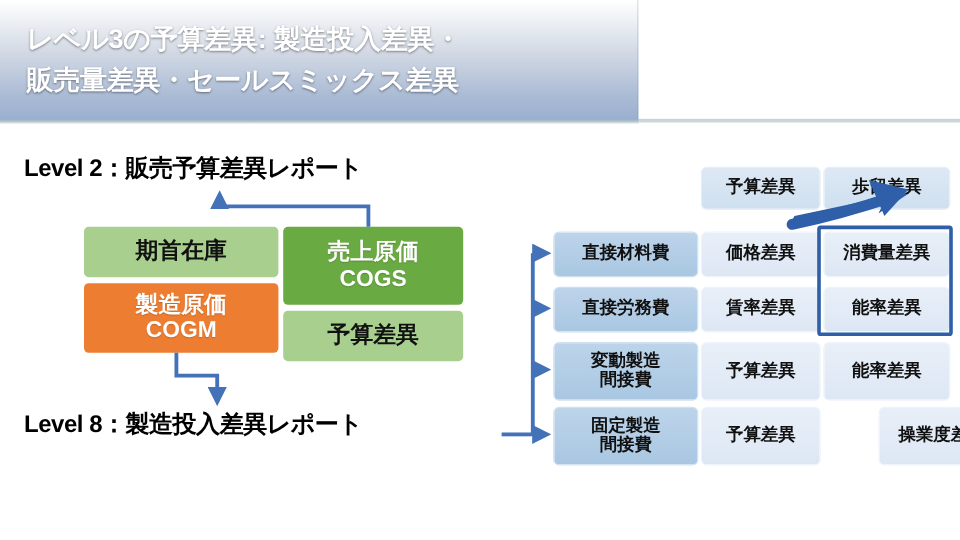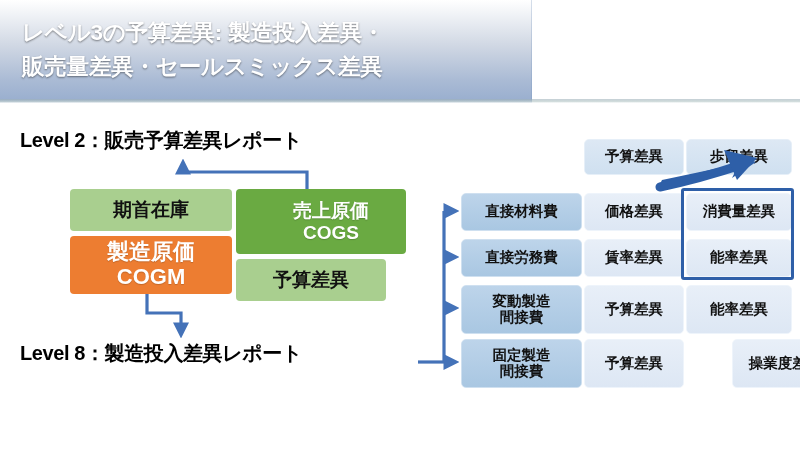--- a/index.html
+++ b/index.html
@@ -103,26 +103,25 @@
   .box-lightgreen {
     background: #a9cf8f;
     color: #111111;
     font-size: 19px;
   }
   .box-darkgreen {
     background: #6aaa42;
     color: #ffffff;
     font-size: 19px;
     text-shadow: 0 1px 1px rgba(0,0,0,0.18);
-    padding-left: 20px;
   }
   .box-orange {
     background: #ed7d31;
     color: #ffffff;
-    font-size: 22px;
+    font-size: 19px;
     text-shadow: 0 1px 1px rgba(0,0,0,0.18);
   }
 
   #box-beginning-inventory { left: 70px;  top: 189px; width: 162px; height: 42px; }
   #box-cogm               { left: 70px;  top: 236px; width: 162px; height: 58px; }
   #box-cogs               { left: 236px; top: 189px; width: 150px; height: 65px; }
   #box-ending-inventory   { left: 236px; top: 259px; width: 150px; height: 42px; }
 
   
   .cell {

